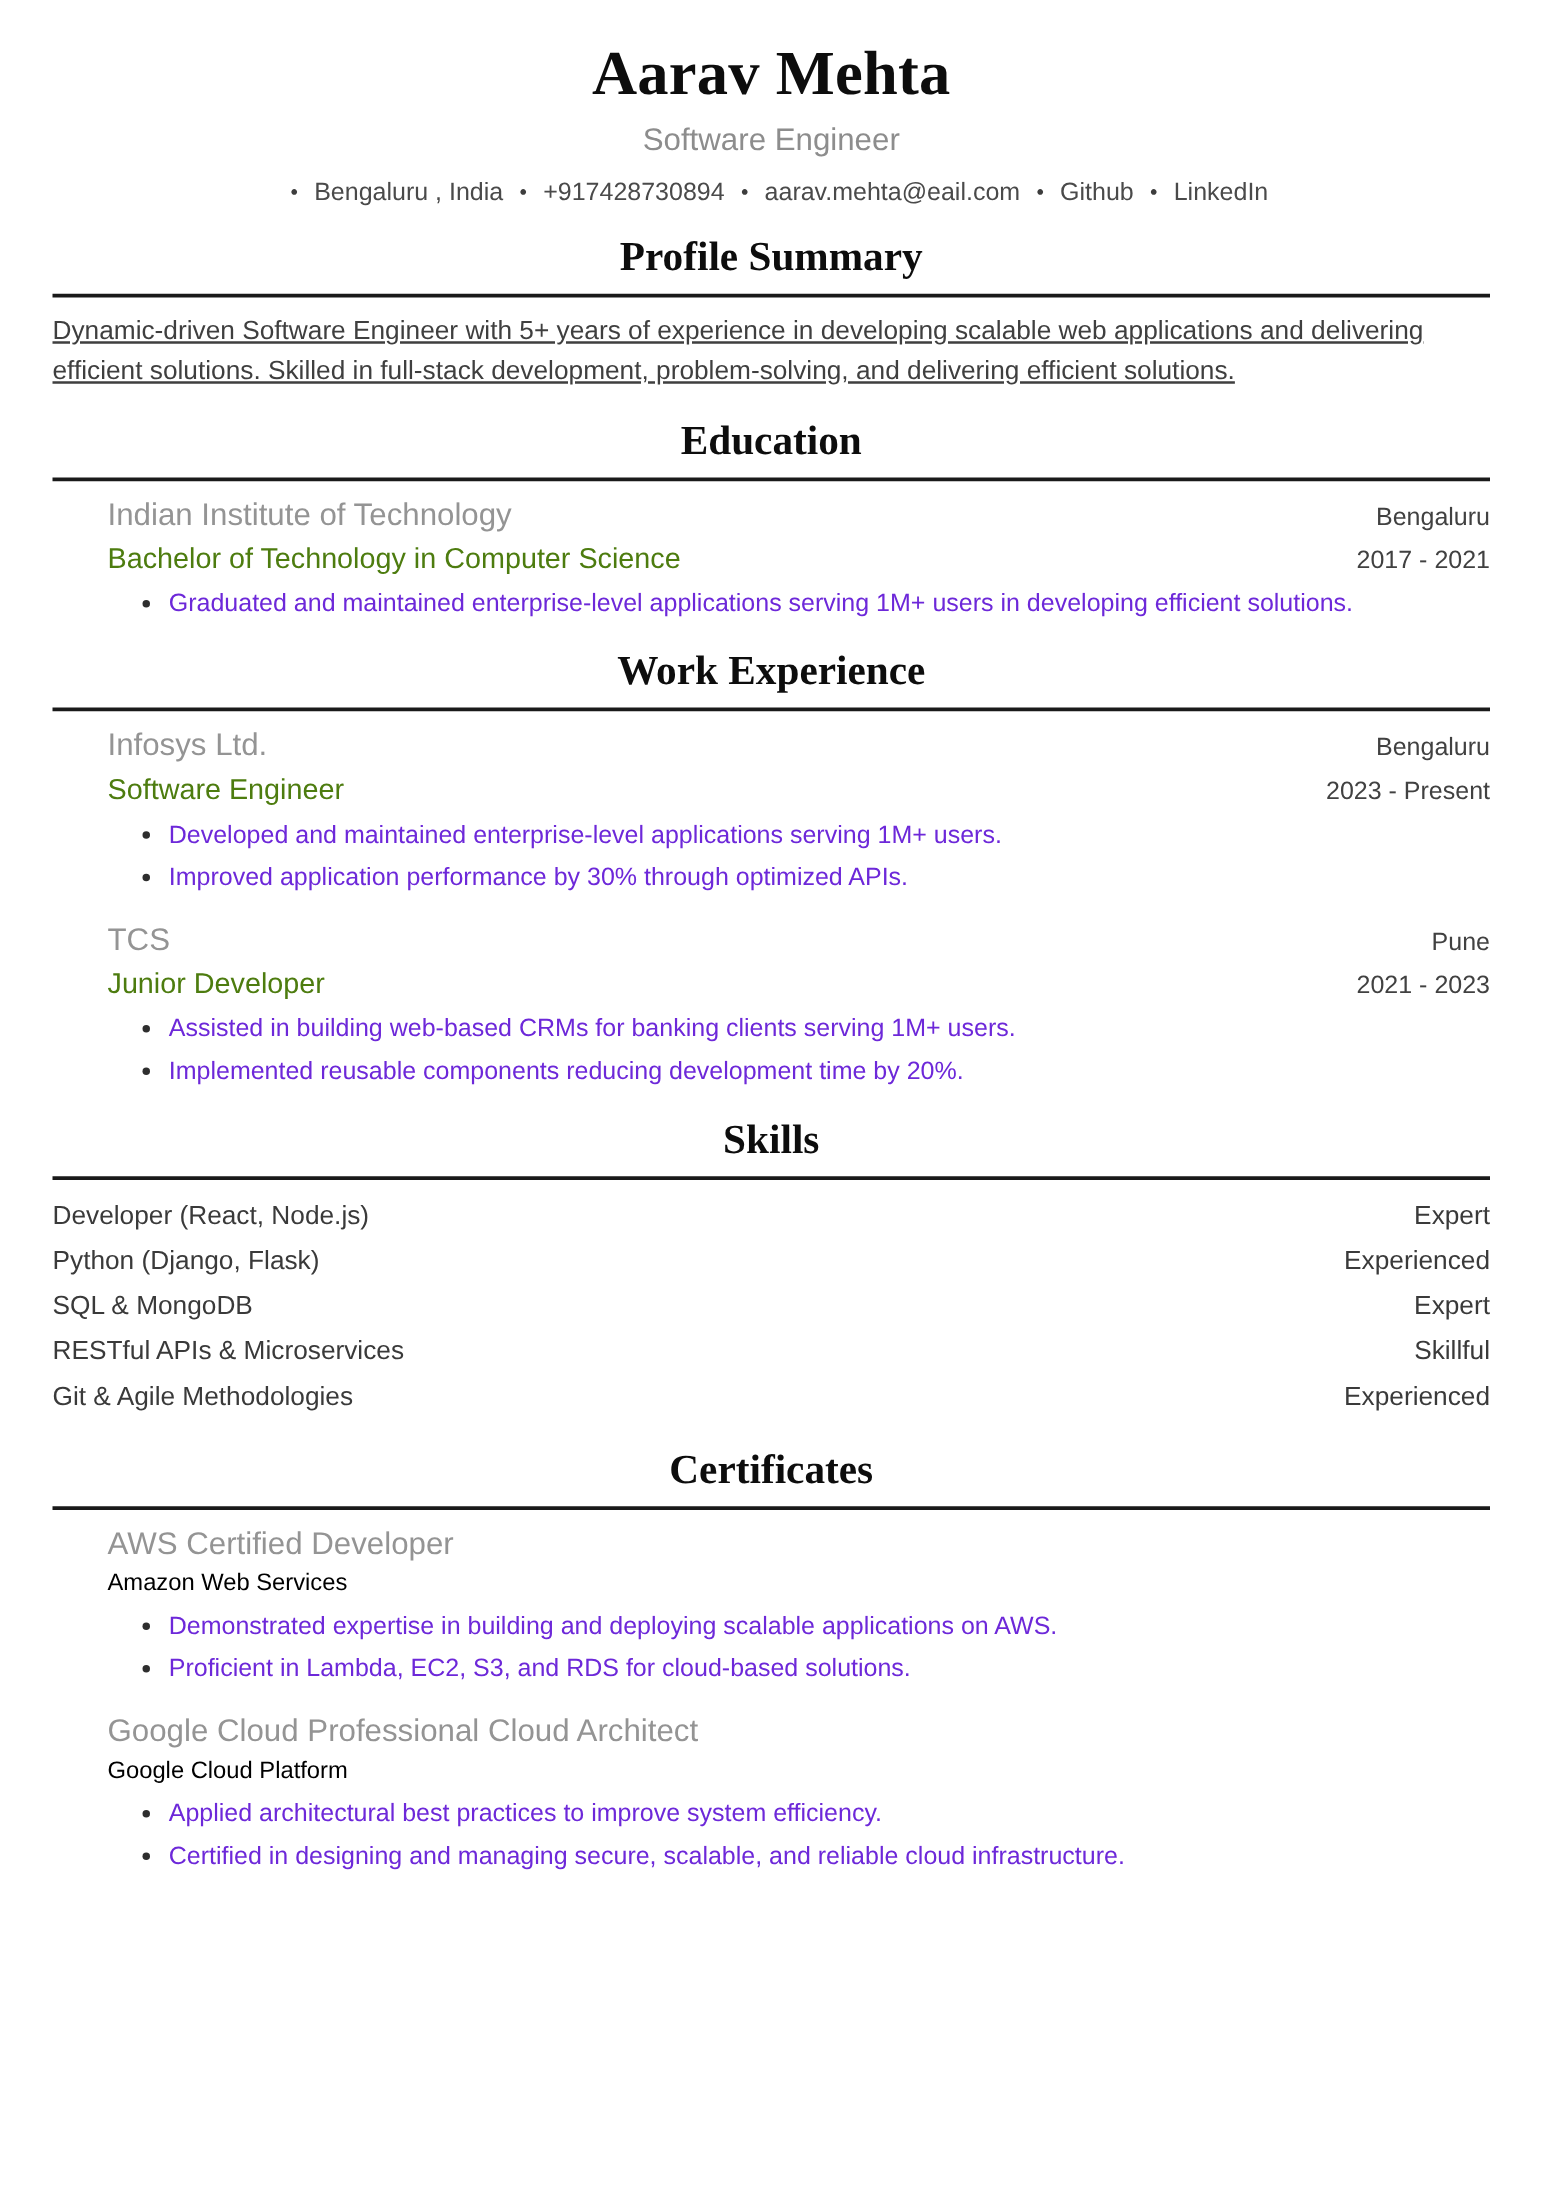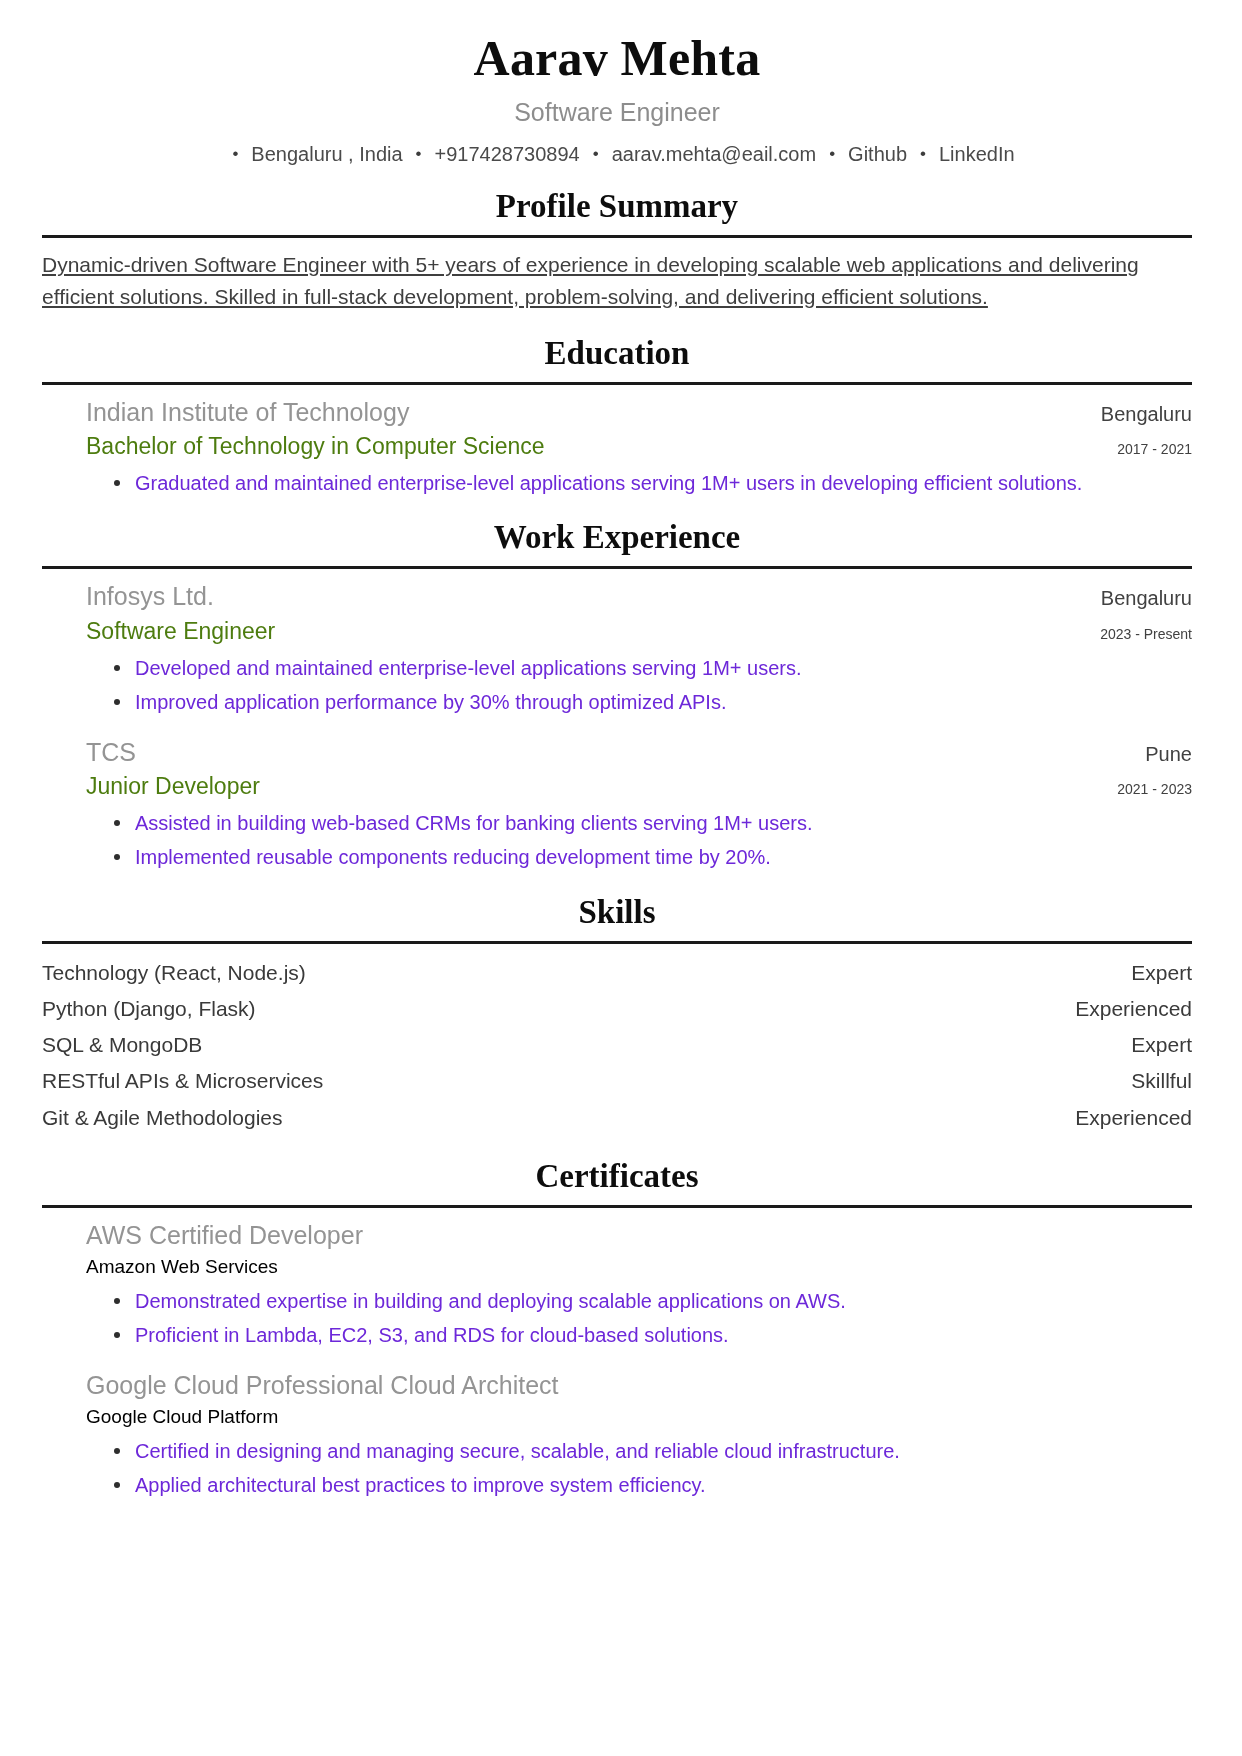--- a/index.html
+++ b/index.html
@@ -106,21 +106,21 @@
     white-space: nowrap;
     padding-left: 18px;
   }
   .title-row { margin-top: 4px; }
   .jobtitle {
     font-size: 23px;
     color: #4d7c0f;
     line-height: 1.3;
   }
   .dates {
-    font-size: 14px;
+    font-size: 20px;
     color: #414141;
     text-align: right;
     white-space: nowrap;
     padding-left: 18px;
   }
   .issuer {
     font-size: 19px;
     color: #000000;
     margin-top: 4px;
     line-height: 1.3;
@@ -244,21 +244,21 @@
           </ul>
         </div>
       </div>
   </div>
 
   <div class="section">
     <div class="sec-title">Skills</div>
     <div class="rule"></div>
     <div id="skills-list">
         <div class="skill-row">
-          <div>Technology (React, Node.js)</div>
+          <div>Developer (React, Node.js)</div>
           <div class="skill-level">Expert</div>
         </div>
         <div class="skill-row">
           <div>Python (Django, Flask)</div>
           <div class="skill-level">Experienced</div>
         </div>
         <div class="skill-row">
           <div>SQL &amp; MongoDB</div>
           <div class="skill-level">Expert</div>
         </div>
@@ -282,20 +282,20 @@
           <div class="issuer">Amazon Web Services</div>
           <ul class="bullets">
             <li>Demonstrated expertise in building and deploying scalable applications on AWS.</li>
             <li>Proficient in Lambda, EC2, S3, and RDS for cloud-based solutions.</li>
           </ul>
         </div>
         <div class="entry">
           <div class="org">Google Cloud Professional Cloud Architect</div>
           <div class="issuer">Google Cloud Platform</div>
           <ul class="bullets">
+            <li>Applied architectural best practices to improve system efficiency.</li>
             <li>Certified in designing and managing secure, scalable, and reliable cloud infrastructure.</li>
-            <li>Applied architectural best practices to improve system efficiency.</li>
           </ul>
         </div>
       </div>
   </div>
 
 </div>
 
 </body></html>

